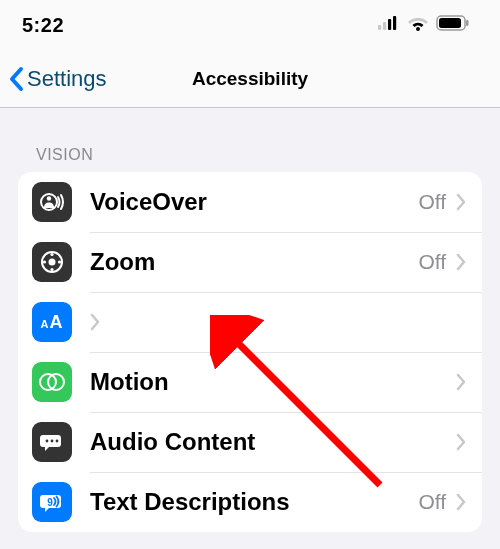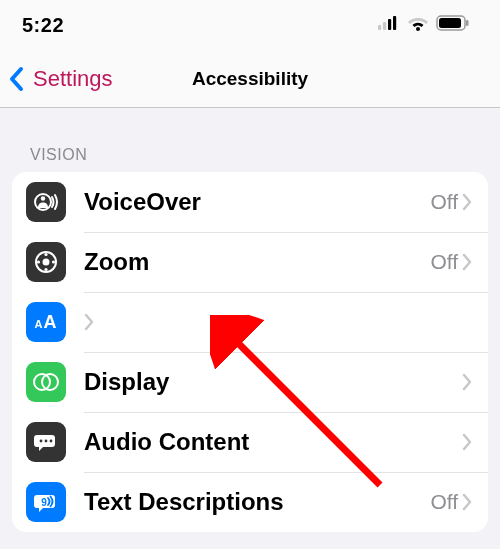--- a/index.html
+++ b/index.html
@@ -38,35 +38,35 @@
       display: flex;
       align-items: center;
       position: relative;
       border-bottom: 1px solid #c6c6c8;
     }
     .back-button {
       position: absolute;
       left: 8px;
       display: flex;
       align-items: flex-end;
-      color: #be185d;
+      color: #0c4a6e;
       font-size: 22px;
       font-weight: 400;
-      gap: 7px;
+      gap: 1px;
     }
     .back-chevron { display:flex; align-items:center; }
     .nav-title {
       width: 100%;
       text-align: center;
       font-size: 19px;
       font-weight: 700;
       color: #000;
     }
     
-    .content { padding: 0 12px; }
+    .content { padding: 0 18px; }
     .section-header {
       color: #8a8a8e;
       font-size: 16px;
       font-weight: 500;
       letter-spacing: 0.5px;
       padding: 38px 18px 8px 18px;
       text-transform: uppercase;
     }
     .list {
       background: #fff;
@@ -90,21 +90,21 @@
     .row-icon {
       width: 40px; height: 40px;
       border-radius: 9px;
       margin-right: 18px;
       display: flex;
       align-items: center;
       justify-content: center;
       flex-shrink: 0;
     }
     .row-label { flex: 1; font-size: 24px; font-weight: 600; color:#000; }
-    .row-value { font-size: 21px; color: #8e8e93; margin-right: 4px; }
+    .row-value { font-size: 21px; color: #8e8e93; margin-right: 10px; }
     .chevron { display:flex; align-items:center; }
     
     .ic-voiceover { background:#333; }
     .ic-zoom { background:#333; }
     .ic-display { background:#007aff; color:#fff; font-weight:700; font-size:16px; letter-spacing:1px;}
     .ic-motion { background:#34c759; }
     .ic-spoken { background:#333; }
     .ic-audio { background:#007aff; }
     
     .annot-arrow {
@@ -211,21 +211,21 @@
       </span>
     </div>
 
     <div class="row">
       <div class="row-icon ic-motion">
         <svg width="28" height="28" viewBox="0 0 28 28">
           <circle cx="10" cy="14" r="8" fill="none" stroke="#fff" stroke-width="2"></circle>
           <circle cx="18" cy="14" r="8" fill="none" stroke="#fff" stroke-width="2"></circle>
         </svg>
       </div>
-      <div class="row-label">Display</div>
+      <div class="row-label">Motion</div>
       <span class="chevron">
         <svg width="10" height="18" viewBox="0 0 10 18">
             <polyline points="2,2 8,9 2,16" fill="none" stroke="#c7c7cc" stroke-width="2.5" stroke-linecap="round" stroke-linejoin="round"></polyline>
           </svg>
       </span>
     </div>
 
     <div class="row">
       <div class="row-icon ic-spoken">
         <svg width="28" height="28" viewBox="0 0 28 28">

